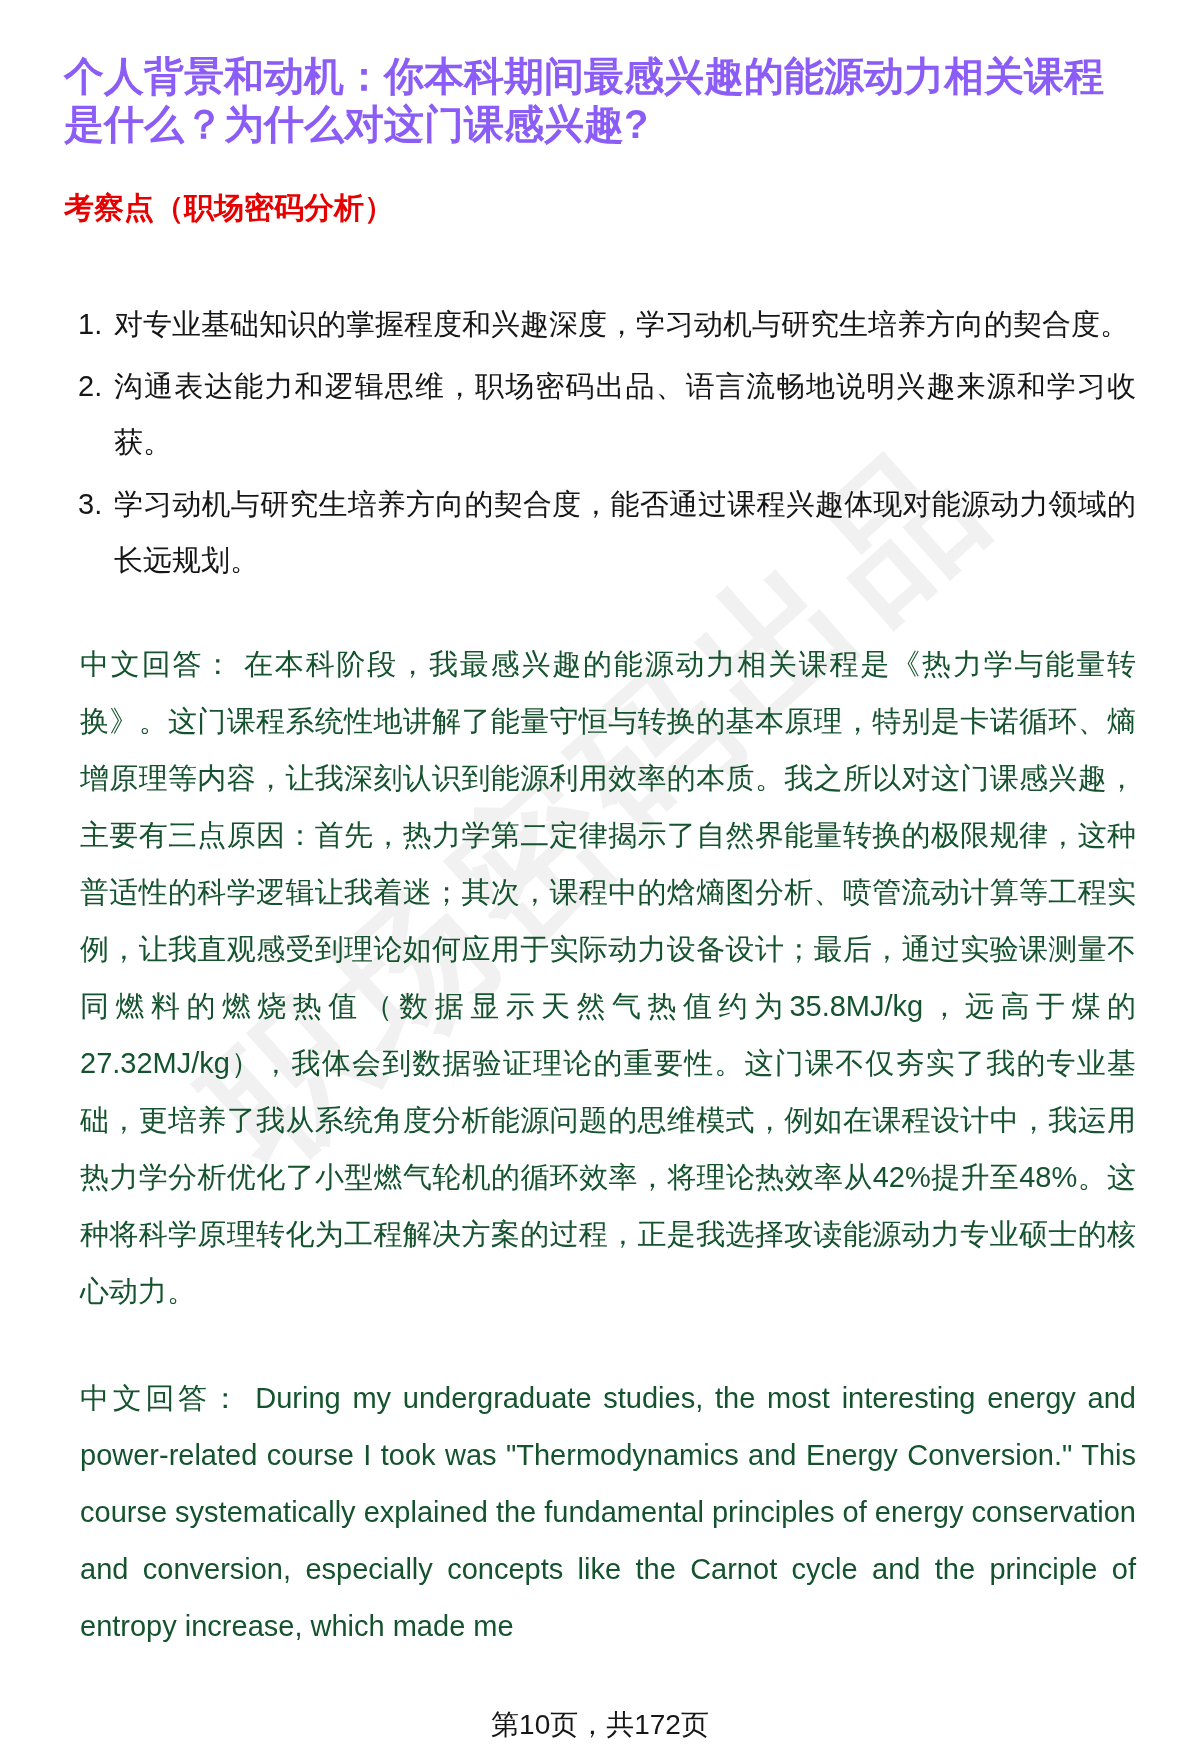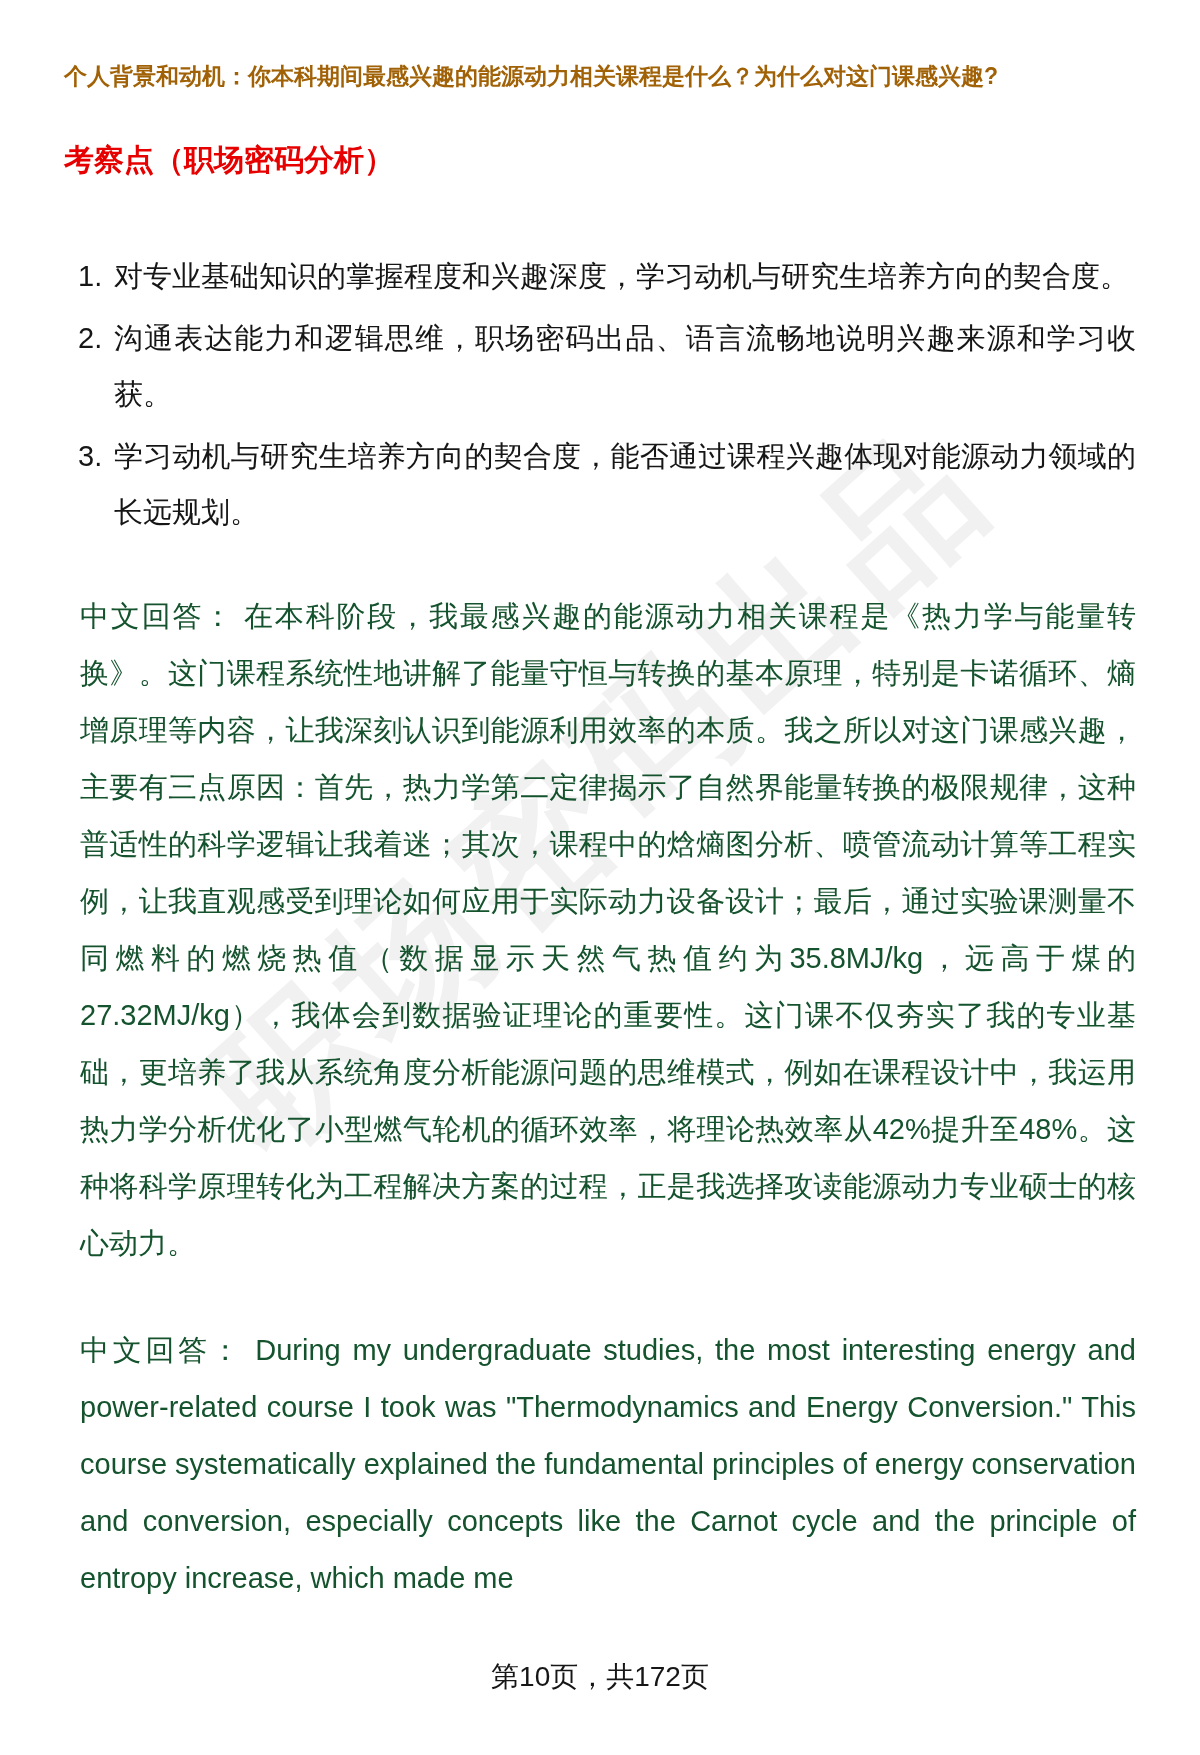--- a/index.html
+++ b/index.html
@@ -31,24 +31,24 @@
     pointer-events: none;
     user-select: none;
     z-index: 0;
   }
   .content {
     position: relative;
     z-index: 1;
   }
   h1.question {
     margin: 0 0 40px 0;
-    font-size: 23px;
+    font-size: 40px;
     line-height: 48px;
     font-weight: bold;
-    color: #a16207;
+    color: #8b5cf6;
   }
   h2.checkpoints-title {
     margin: 0 0 68px 0;
     font-size: 30px;
     line-height: 40px;
     font-weight: bold;
     color: #e60000;
   }
   .checkpoint-list {
     margin: 0 0 48px 0;

